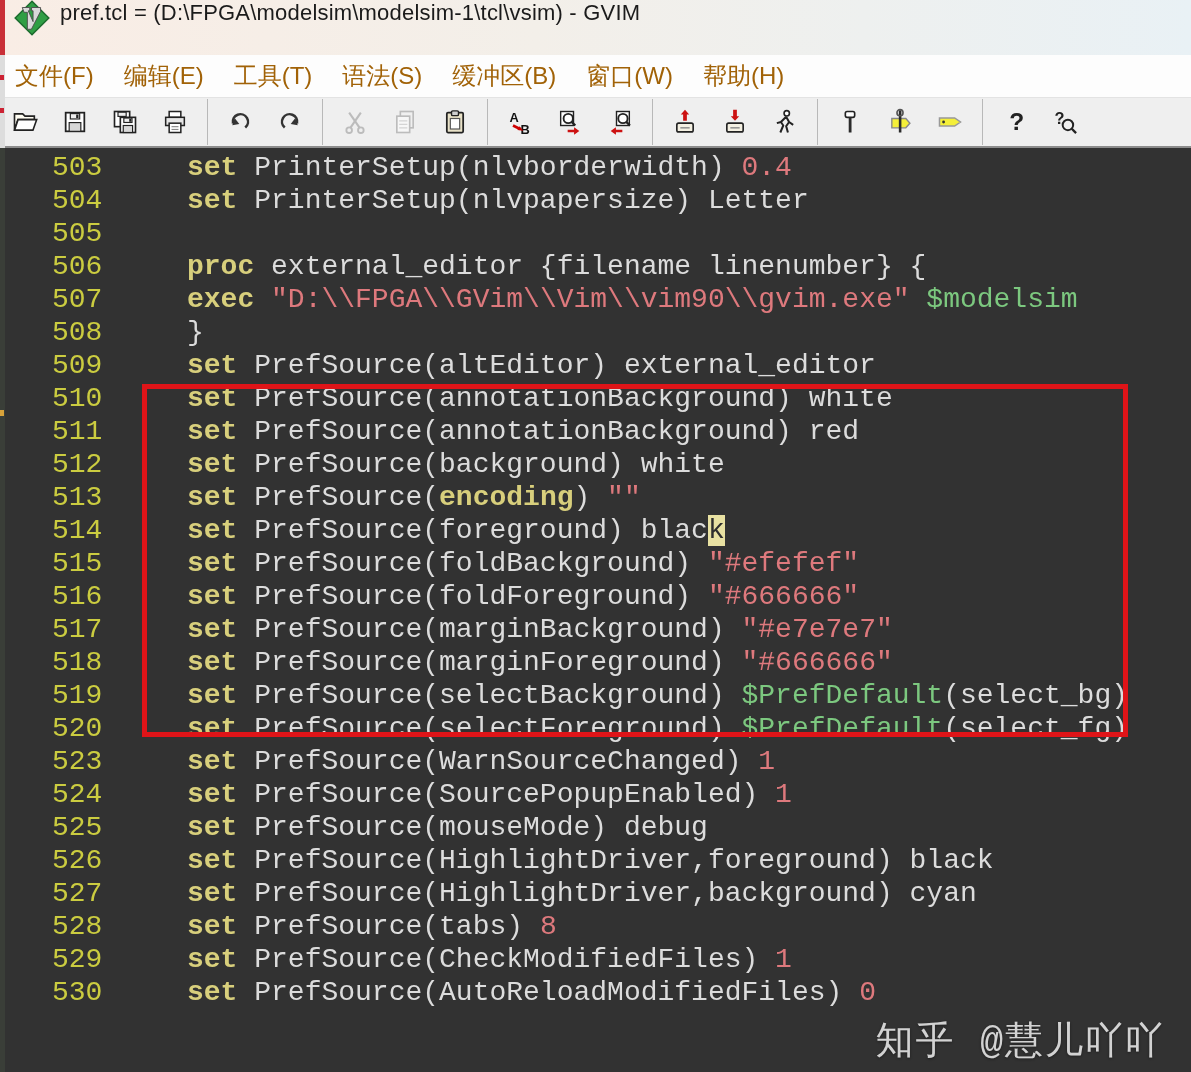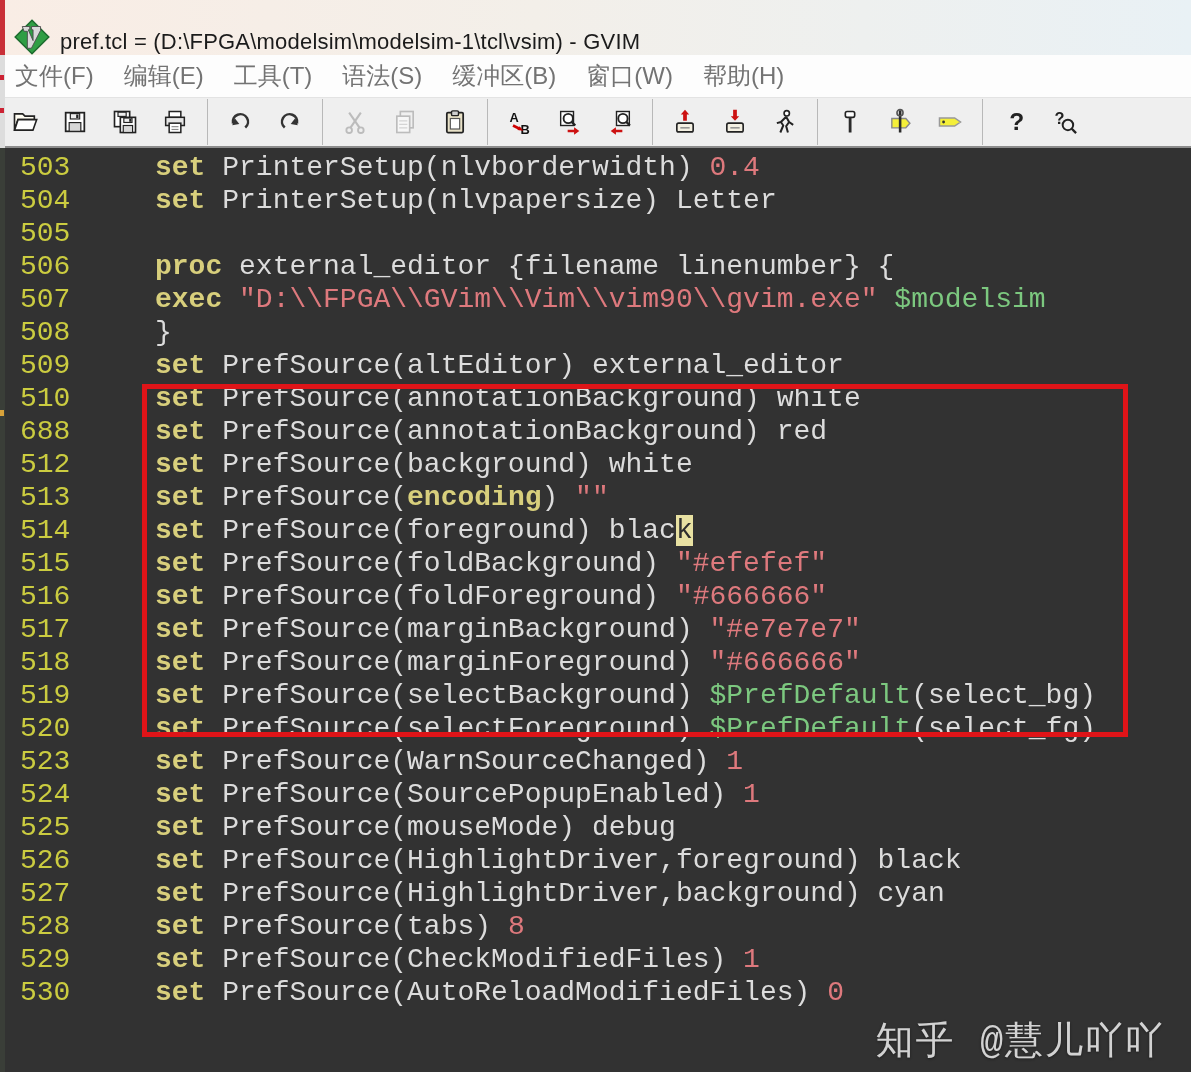--- a/index.html
+++ b/index.html
@@ -1,40 +1,40 @@
 <!DOCTYPE html>
 <html><head>
 <meta charset="utf-8">
 <style>
   html,body{margin:0;padding:0;}
   body{width:1191px;height:1072px;overflow:hidden;position:relative;background:#323232;
        font-family:"Liberation Sans","DejaVu Sans",sans-serif;}
 
   
   .titlebar{height:55px;background:linear-gradient(90deg,#f9ede5 0%,#f3efe9 45%,#e9f1f5 100%);
-    display:flex;align-items:flex-end;padding-left:14px;box-sizing:border-box;}
+    display:flex;align-items:flex-start;padding-left:14px;box-sizing:border-box;}
   .titlebar .title{font-size:22px;color:#1b1b1b;margin-left:10px;letter-spacing:.2px;}
   .vim-badge{width:36px;height:36px;flex:0 0 auto;}
 
   .menubar{height:42px;background:#fdfdfd;display:flex;align-items:center;
-    font-size:24px;color:#737373;border-bottom:1px solid #e3e3e3;}
+    font-size:24px;color:#a16207;border-bottom:1px solid #e3e3e3;}
   .menu-item{padding:0 15px;height:100%;display:flex;align-items:center;cursor:default;}
 
   .toolbar{height:50px;background:#efefef;display:flex;align-items:center;
     border-bottom:2px solid #8c8c8c;box-sizing:border-box;}
   .tb-btn{width:34px;height:36px;margin:0 8px;display:flex;align-items:center;justify-content:center;}
   .tb-btn svg{width:28px;height:28px;}
   .tb-btn.disabled{opacity:.5;filter:grayscale(1);}
   .tb-sep{width:1px;height:46px;background:#b8b8b8;margin:0 7px;}
   .tb-btn svg text{font-family:"Liberation Sans","DejaVu Sans",sans-serif;}
 
   
   .editor{position:absolute;left:0;top:148px;width:1191px;height:924px;background:#323232;
     font-family:"Liberation Mono","DejaVu Sans Mono",monospace;font-size:28px;line-height:33px;
-    padding-top:3px;box-sizing:border-box;overflow:hidden;}
+    padding-top:3px;box-sizing:border-box;overflow:hidden;padding-left:32px;}
   .line{white-space:pre;height:33px;}
   .lnum{display:inline-block;margin-left:20px;width:135px;color:#cbcc40;}
   .k{color:#d8cf7c;font-weight:bold;}
   .p{color:#dcdcdc;}
   .s{color:#de797d;}
   .v{color:#7cc87f;}
   .c{background:#e8e1a2;color:#2e2e2e;}
 
   .annotation-box{position:absolute;left:142px;top:236px;width:986px;height:353px;
     border:5px solid #df1418;box-sizing:border-box;pointer-events:none;}
@@ -231,21 +231,21 @@
 <div class="editor">
   <div>
       <div class="line"><span class="lnum">503</span><span class="k">set</span><span class="p"> PrinterSetup(nlvborderwidth) </span><span class="s">0.4</span></div>
       <div class="line"><span class="lnum">504</span><span class="k">set</span><span class="p"> PrinterSetup(nlvpapersize) Letter</span></div>
       <div class="line"><span class="lnum">505</span></div>
       <div class="line"><span class="lnum">506</span><span class="k">proc</span><span class="p"> external_editor {filename linenumber} {</span></div>
       <div class="line"><span class="lnum">507</span><span class="k">exec</span><span class="p"> </span><span class="s">"D:\\FPGA\\GVim\\Vim\\vim90\\gvim.exe"</span><span class="p"> </span><span class="v">$modelsim</span></div>
       <div class="line"><span class="lnum">508</span><span class="p">}</span></div>
       <div class="line"><span class="lnum">509</span><span class="k">set</span><span class="p"> PrefSource(altEditor) external_editor</span></div>
       <div class="line"><span class="lnum">510</span><span class="k">set</span><span class="p"> PrefSource(annotationBackground) white</span></div>
-      <div class="line"><span class="lnum">688</span><span class="k">set</span><span class="p"> PrefSource(annotationBackground) red</span></div>
+      <div class="line"><span class="lnum">511</span><span class="k">set</span><span class="p"> PrefSource(annotationBackground) red</span></div>
       <div class="line"><span class="lnum">512</span><span class="k">set</span><span class="p"> PrefSource(background) white</span></div>
       <div class="line"><span class="lnum">513</span><span class="k">set</span><span class="p"> PrefSource(</span><span class="k">encoding</span><span class="p">) </span><span class="s">""</span></div>
       <div class="line"><span class="lnum">514</span><span class="k">set</span><span class="p"> PrefSource(foreground) blac</span><span class="c">k</span></div>
       <div class="line"><span class="lnum">515</span><span class="k">set</span><span class="p"> PrefSource(foldBackground) </span><span class="s">"#efefef"</span></div>
       <div class="line"><span class="lnum">516</span><span class="k">set</span><span class="p"> PrefSource(foldForeground) </span><span class="s">"#666666"</span></div>
       <div class="line"><span class="lnum">517</span><span class="k">set</span><span class="p"> PrefSource(marginBackground) </span><span class="s">"#e7e7e7"</span></div>
       <div class="line"><span class="lnum">518</span><span class="k">set</span><span class="p"> PrefSource(marginForeground) </span><span class="s">"#666666"</span></div>
       <div class="line"><span class="lnum">519</span><span class="k">set</span><span class="p"> PrefSource(selectBackground) </span><span class="v">$PrefDefault</span><span class="p">(select_bg)</span></div>
       <div class="line"><span class="lnum">520</span><span class="k">set</span><span class="p"> PrefSource(selectForeground) </span><span class="v">$PrefDefault</span><span class="p">(select_fg)</span></div>
       <div class="line"><span class="lnum">523</span><span class="k">set</span><span class="p"> PrefSource(WarnSourceChanged) </span><span class="s">1</span></div>

